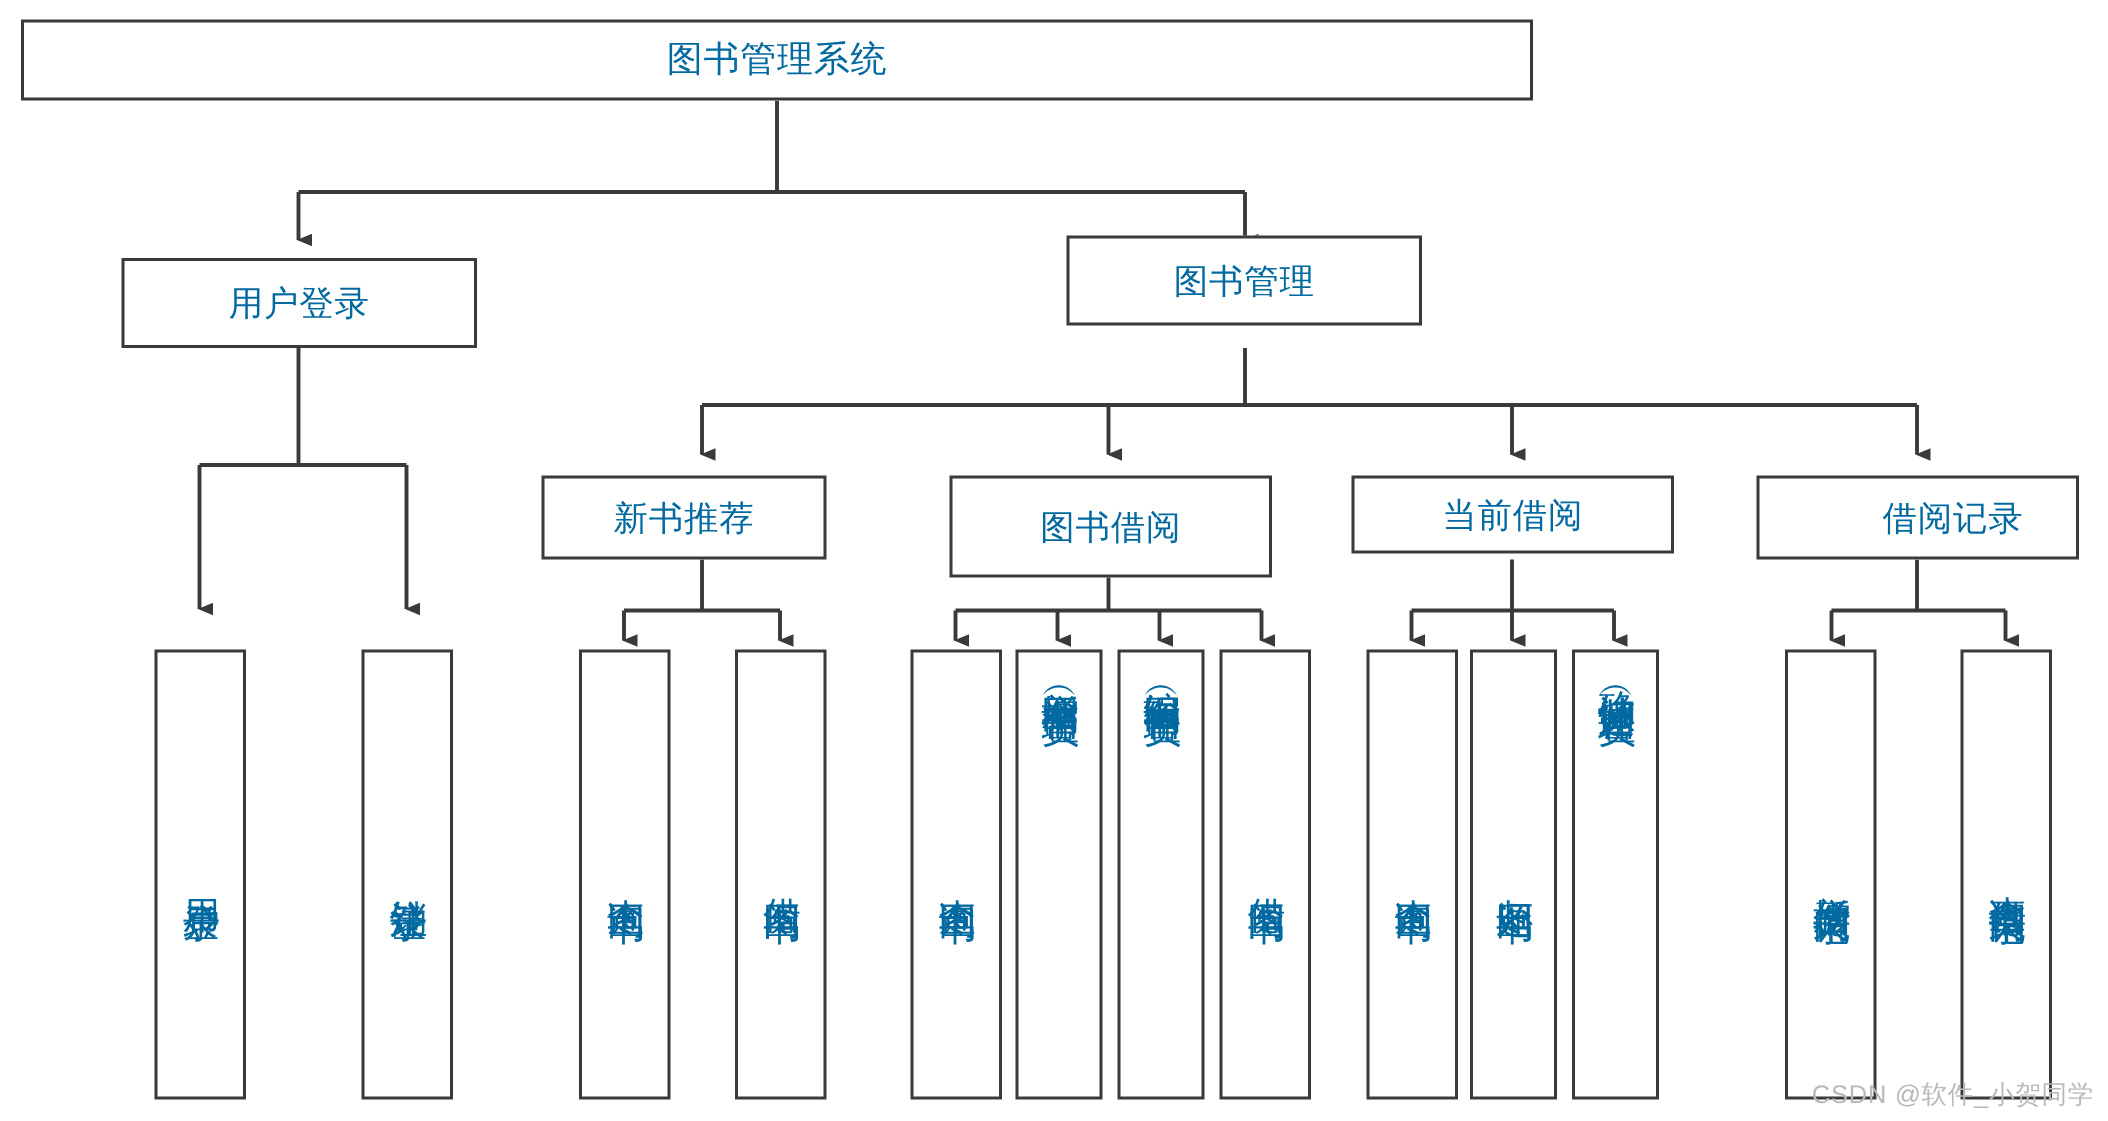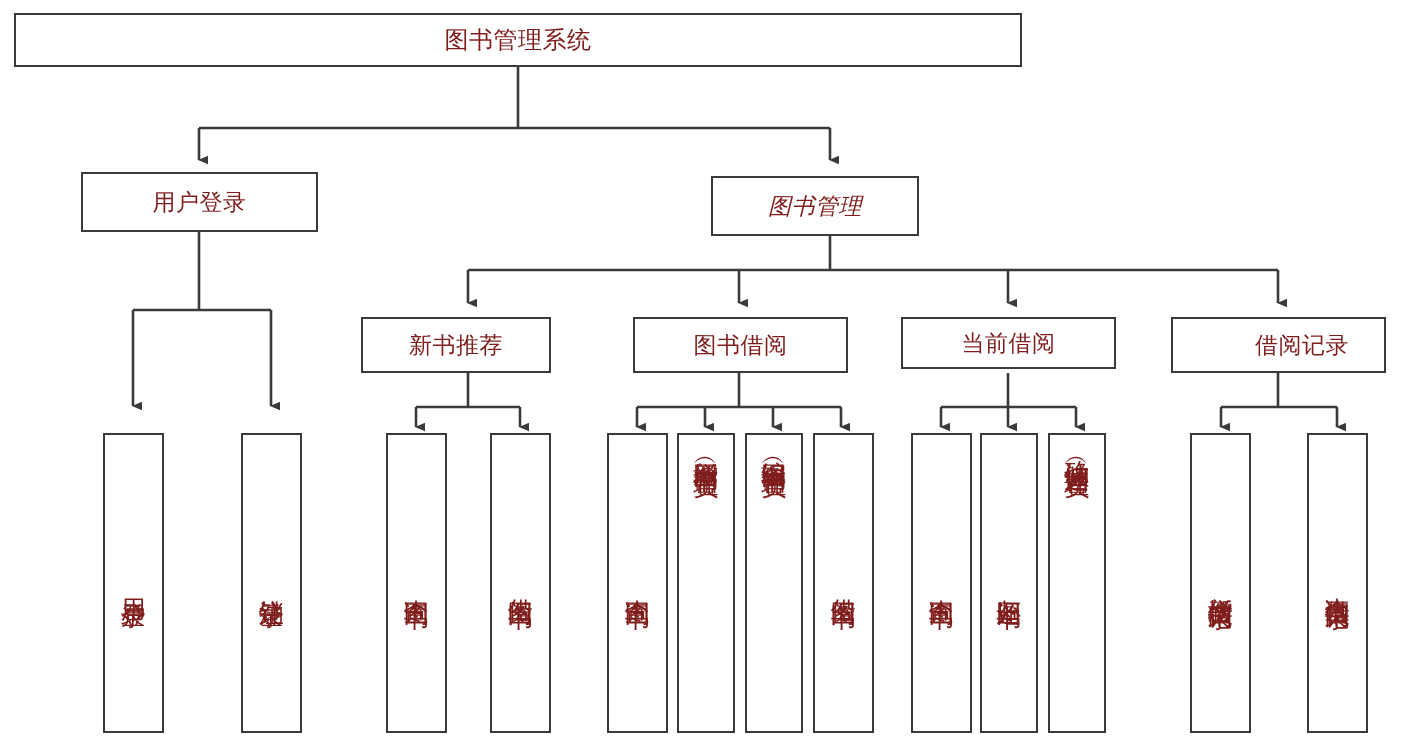--- a/index.html
+++ b/index.html
@@ -23,21 +23,21 @@
   }
   .node{
     position:absolute;
     box-sizing:border-box;
     background:#ffffff;
     border:2.5px solid #3a3a3a;
     display:flex;
     align-items:center;
     justify-content:center;
     text-align:center;
-    color:#7f1d1d;
+    color:#0369a1;
     z-index:2;
   }
   .node-h{
     font-size:23px;
     line-height:1.15;
     letter-spacing:0.5px;
   }
   .node-root{
     font-size:24px;
   }
@@ -122,28 +122,28 @@
     </g>
   </svg>
 
   <div class="node node-h node-root" style="left:14px;top:13px;width:1008px;height:54px;">
     <span>图书管理系统</span>
   </div>
 
   <div class="node node-h" style="left:81px;top:172px;width:237px;height:60px;">
     <span>用户登录</span>
   </div>
-  <div class="node node-h" style="left:711px;top:176px;width:208px;height:60px;font-style:italic;">
+  <div class="node node-h" style="left:711px;top:157px;width:237px;height:60px;">
     <span>图书管理</span>
   </div>
 
   <div class="node node-h" style="left:361px;top:317px;width:190px;height:56px;">
     <span>新书推荐</span>
   </div>
-  <div class="node node-h" style="left:633px;top:317px;width:215px;height:56px;">
+  <div class="node node-h" style="left:633px;top:317px;width:215px;height:68px;">
     <span>图书借阅</span>
   </div>
   <div class="node node-h" style="left:901px;top:317px;width:215px;height:52px;">
     <span>当前借阅</span>
   </div>
   <div class="node node-h" style="left:1171px;top:317px;width:215px;height:56px;padding-left:47px;">
     <span>借阅记录</span>
   </div>
 
   <div class="node node-v center-v" style="left:103px;top:433px;width:61px;height:300px;">
@@ -183,14 +183,15 @@
     <span>确认归还（管理员）</span>
   </div>
 
   <div class="node node-v center-v" style="left:1190px;top:433px;width:61px;height:300px;">
     <span>新增借阅记录</span>
   </div>
   <div class="node node-v center-v" style="left:1307px;top:433px;width:61px;height:300px;">
     <span>查询借阅记录</span>
   </div>
 
+  <div id="watermark">CSDN @软件_小贺同学</div>
 
 </div>
 
 </body></html>

